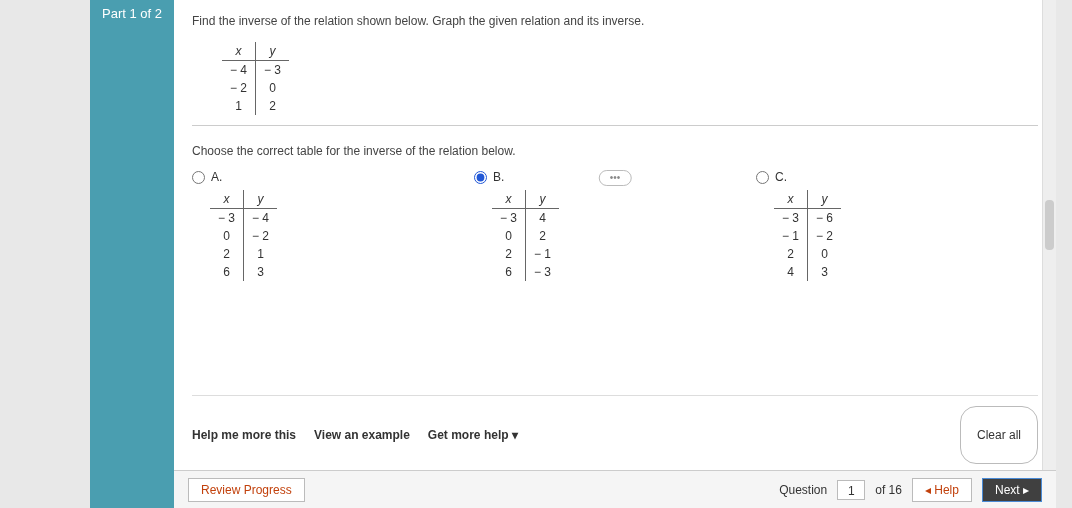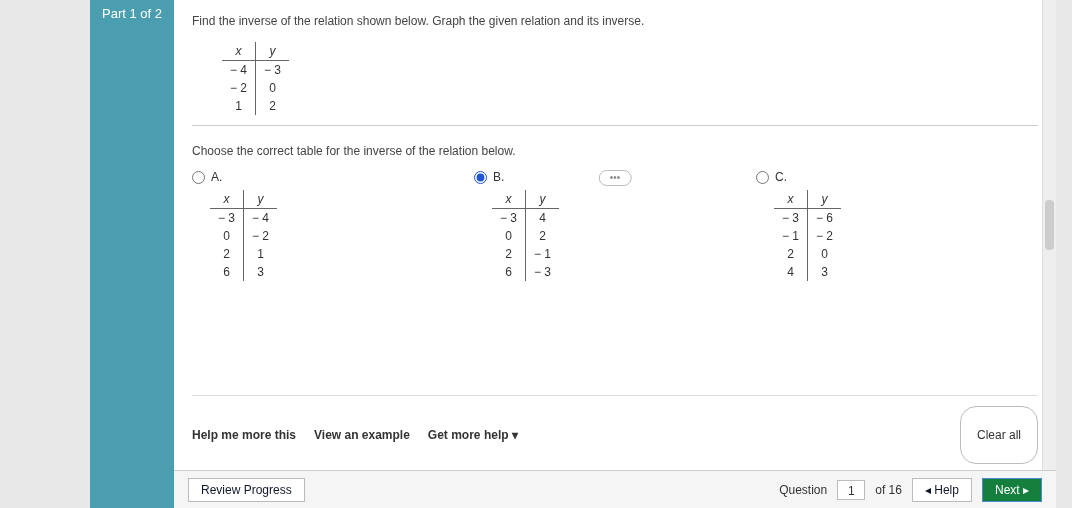--- a/index.html
+++ b/index.html
@@ -102,32 +102,32 @@
     align-items: center;
     padding: 0 14px;
     gap: 10px;
   }
   .footer .btn-sq {
     border: 1px solid #bbb;
     background: #fff;
     padding: 4px 12px;
     font-size: 12px;
     cursor: pointer;
-    color: #0f172a;
+    color: #c2410c;
   }
   .footer .qnum-box {
     border: 1px solid #bbb;
     background:#fff;
     width: 28px; height: 20px;
     text-align: center;
     font-size: 12px;
     line-height: 20px;
   }
   .footer .btn-next {
-    background: #15803d; color:#fff;
+    background: #404040; color:#fff;
     border: 1px solid #4a8bd6;
     padding: 4px 12px;
     font-size: 12px;
     cursor: pointer;
   }
   .gear {
     position: absolute;
     right: 26px; top: 6px;
     width: 18px; height: 18px;
     color: #fff;

